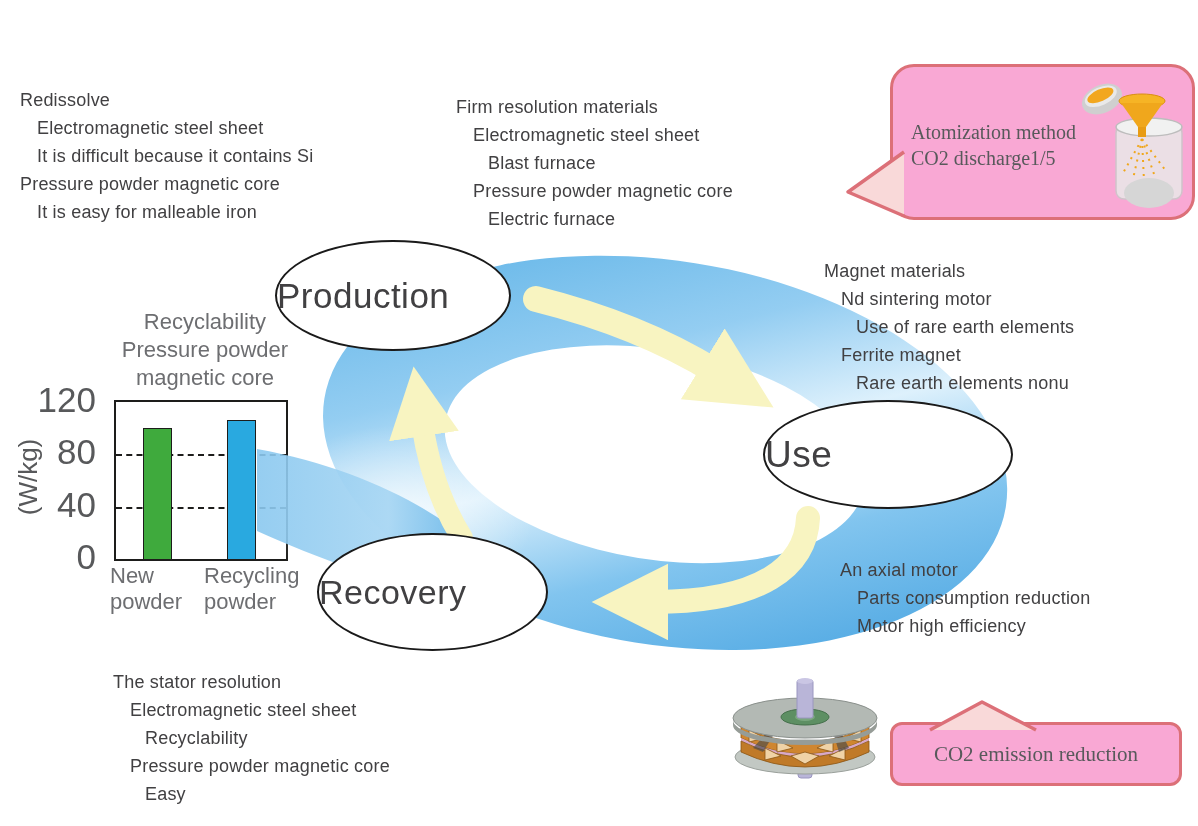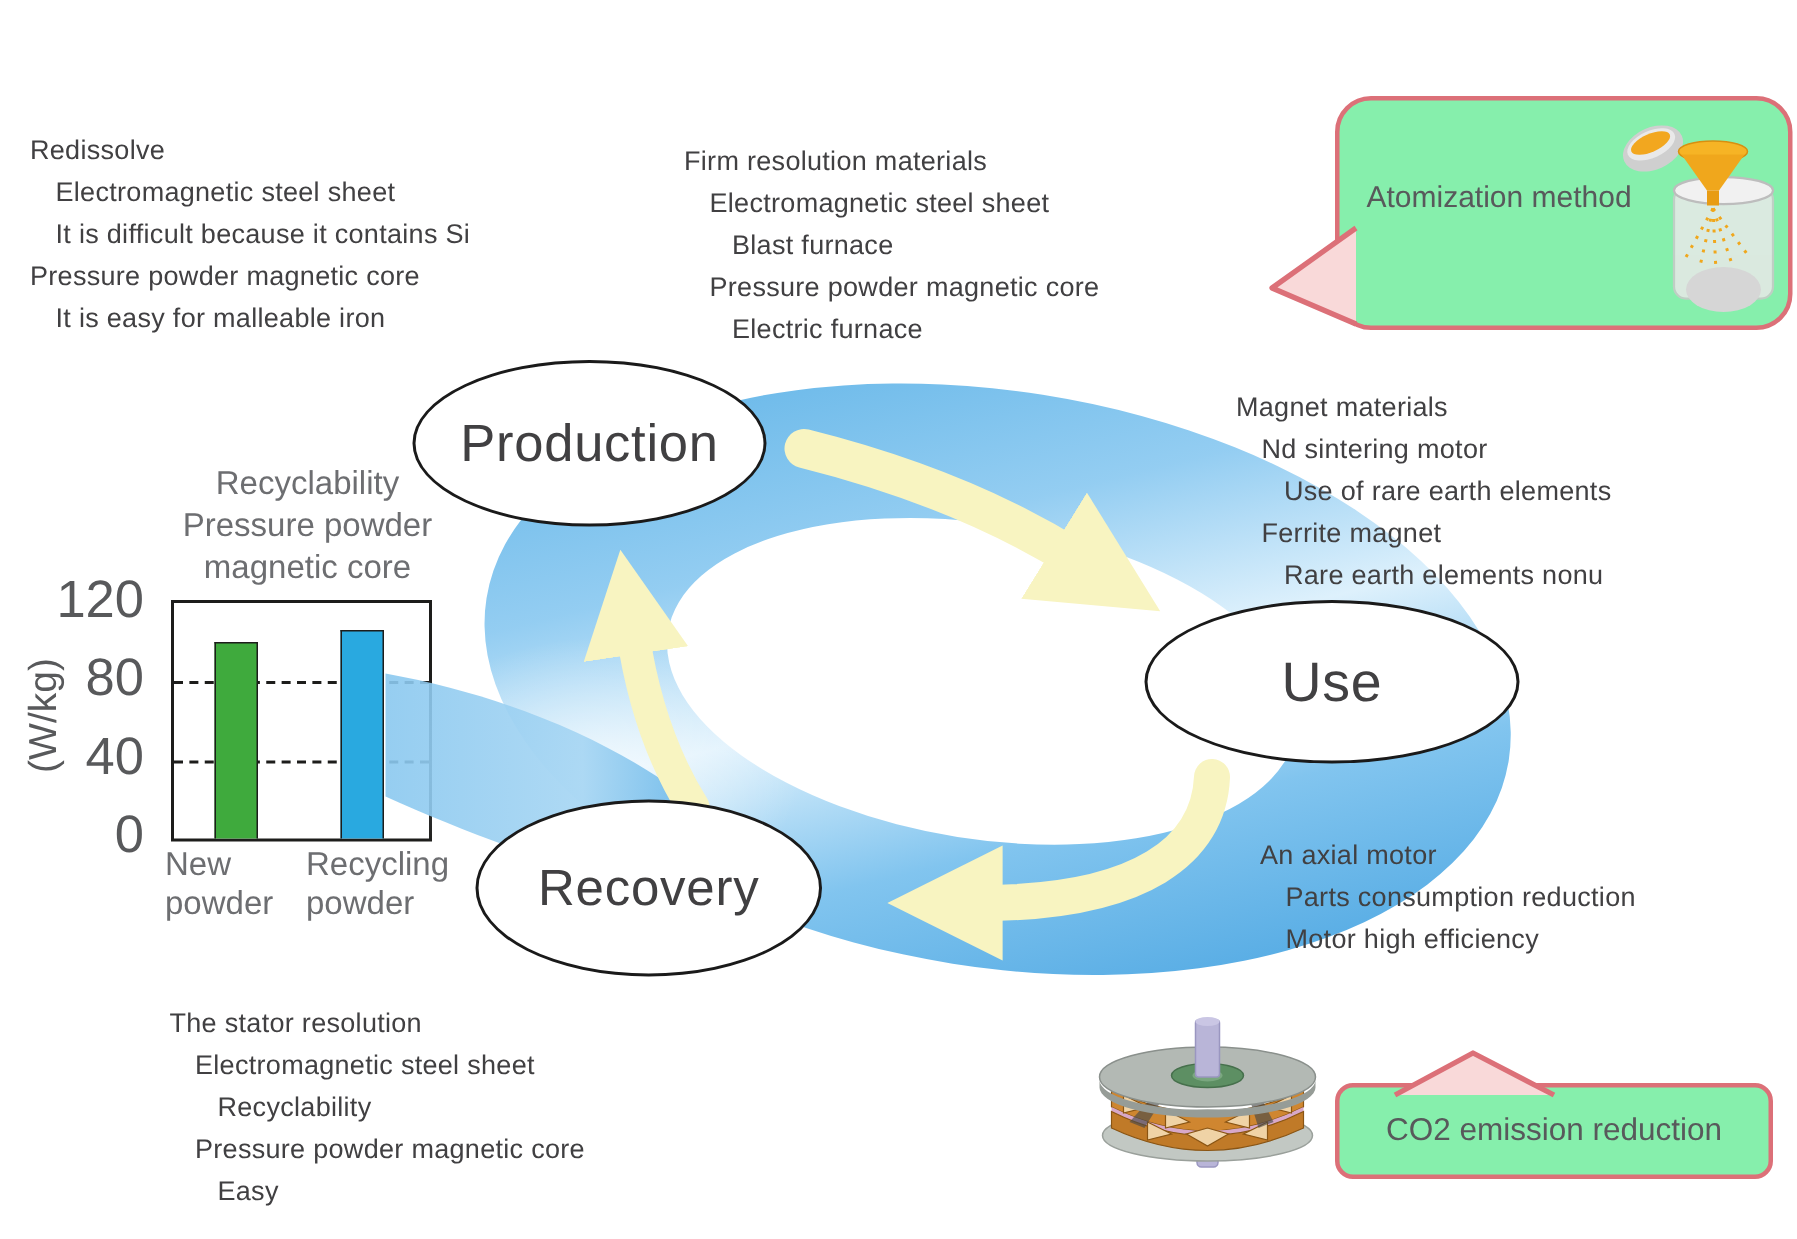--- a/index.html
+++ b/index.html
@@ -6,34 +6,34 @@
   #canvas{position:relative;width:1198px;height:826px;background:#ffffff;overflow:hidden;
           font-family:"Liberation Sans", sans-serif;color:#414042;}
   
   .layer-svg{position:absolute;inset:0;z-index:2;pointer-events:none;}
   
   .note{position:absolute;z-index:4;font-size:18px;line-height:28px;color:#414042;white-space:nowrap;letter-spacing:.2px;}
   .note .ind1{padding-left:17px;}
   .note .ind2{padding-left:32px;}
   
   .node{position:absolute;z-index:3;background:#fff;border:2.5px solid #1a1a1a;border-radius:50%;
-        display:flex;align-items:center;justify-content:center;color:#414042;letter-spacing:.5px;}
+        display:flex;align-items:center;justify-content:flex-start;color:#414042;letter-spacing:.5px;}
   
   .chart-title{position:absolute;z-index:2;left:100px;top:308px;width:210px;text-align:center;
                font-size:22px;line-height:28px;color:#6d6e71;}
   .ylabel{position:absolute;z-index:2;left:-52px;top:462px;width:160px;height:30px;text-align:center;
           font-size:26px;color:#58595b;transform:rotate(-90deg);}
   .plot{position:absolute;z-index:1;left:114px;top:400px;width:170px;height:157px;border:2px solid #1d1d1b;background:#fff;}
   .gridline{position:absolute;left:0;width:100%;height:0;border-top:2px dashed #1d1d1b;}
   .bar{position:absolute;bottom:0;border:1.5px solid #1d1d1b;border-bottom:none;box-sizing:border-box;}
   .ticks{position:absolute;z-index:2;left:36px;top:400px;width:66px;height:157px;}
   .tick{position:absolute;right:6px;transform:translateY(-50%);font-size:35px;color:#58595b;}
   .cat{position:absolute;z-index:2;font-size:22px;line-height:26px;color:#6d6e71;}
   
-  .callout{position:absolute;z-index:5;background:#86efac;border:3.5px solid #dc7078;box-sizing:border-box;}
+  .callout{position:absolute;z-index:5;background:#f9a8d4;border:3.5px solid #dc7078;box-sizing:border-box;font-family:Liberation Serif, serif;}
   .callout-tail{position:absolute;z-index:6;overflow:visible;}
   .co-atom-text{position:absolute;left:18px;top:52px;font-size:20px;line-height:26px;color:#58595b;white-space:nowrap;}
   .co-co2-text{position:absolute;left:0;top:0;width:100%;height:100%;display:flex;align-items:center;justify-content:center;
                font-size:21px;color:#58595b;white-space:nowrap;}
   .illus{position:absolute;pointer-events:none;}
 </style>
 </head>
 <body>
 
 <div id="canvas">
@@ -147,20 +147,21 @@
     <div>powder</div>
   </div>
   <div class="cat" style="left:204px;top:563px;">
     <div>Recycling</div>
     <div>powder</div>
   </div>
 
   <div class="callout" style="left:890px;top:64px;width:305px;height:156px;border-radius:24px;">
     <div class="co-atom-text">
       <div>Atomization method</div>
+      <div>CO2 discharge1/5</div>
     </div>
 
     <svg class="illus" style="right:2px;top:4px;" width="112" height="148" viewBox="0 0 112 148">
       <g transform="rotate(-24 24 28)">
         <ellipse cx="24" cy="28" rx="21" ry="14" fill="#cfcfcf"></ellipse>
         <ellipse cx="24" cy="25" rx="17" ry="9" fill="#e9e9e9"></ellipse>
         <ellipse cx="24" cy="24" rx="14" ry="6" fill="#f2a71f"></ellipse>
       </g>
       <rect x="38" y="54" width="66" height="74" rx="8" fill="#e9e9e9" opacity="0.85" stroke="#c9c9c9" stroke-width="1.5"></rect>
       <ellipse cx="71" cy="56" rx="33" ry="9" fill="#f1f1f1" stroke="#bdbdbd" stroke-width="1.5"></ellipse>

